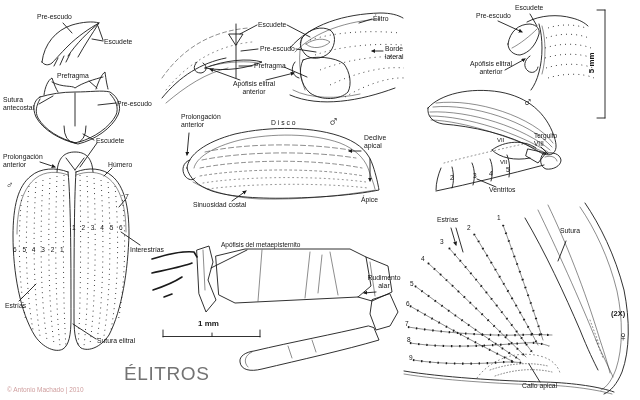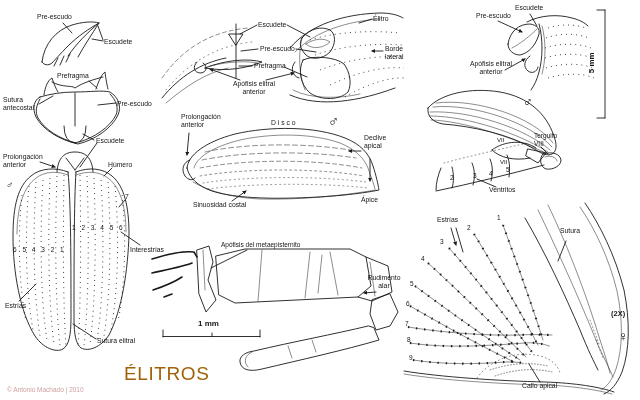--- a/index.html
+++ b/index.html
@@ -4,21 +4,21 @@
 <style>
   html,body{margin:0;padding:0;background:#fff;}
   .canvas{position:relative;width:640px;height:400px;background:#ffffff;
     font-family:"Liberation Sans",sans-serif;overflow:hidden;}
   .canvas svg{position:absolute;left:0;top:0;}
   .lbl{position:absolute;font-size:6.8px;line-height:1.2;color:#151515;white-space:nowrap;}
   .wrap{white-space:normal;}
   .ctr{text-align:center;}
   .b{font-weight:bold;}
   .sym{font-weight:bold;color:#151515;position:absolute;}
-  .title{position:absolute;font-size:19px;letter-spacing:.6px;color:#a16207;}
+  .title{position:absolute;font-size:19px;letter-spacing:.6px;color:#737373;}
   .copy{position:absolute;font-size:6.5px;color:#cf9e9e;}
   .digit{font-size:6.5px;}
   .sm{font-size:6px;}
   .row{font-size:6.5px;letter-spacing:2px;}
   .rot{transform:rotate(-90deg);transform-origin:center;}
   .g line,.g path{fill:none;stroke:#1a1a1a;stroke-width:.9;stroke-linecap:round;stroke-linejoin:round;}
   .thick path{stroke-width:1.6;}
   .dots path{stroke-dasharray:.9 4.2;stroke-width:.9;stroke-linecap:butt;}
   .beads{stroke-width:2.1 !important;stroke-dasharray:1.4 6.8;stroke-linecap:butt !important;}
   .fine{stroke-width:.5 !important;}

